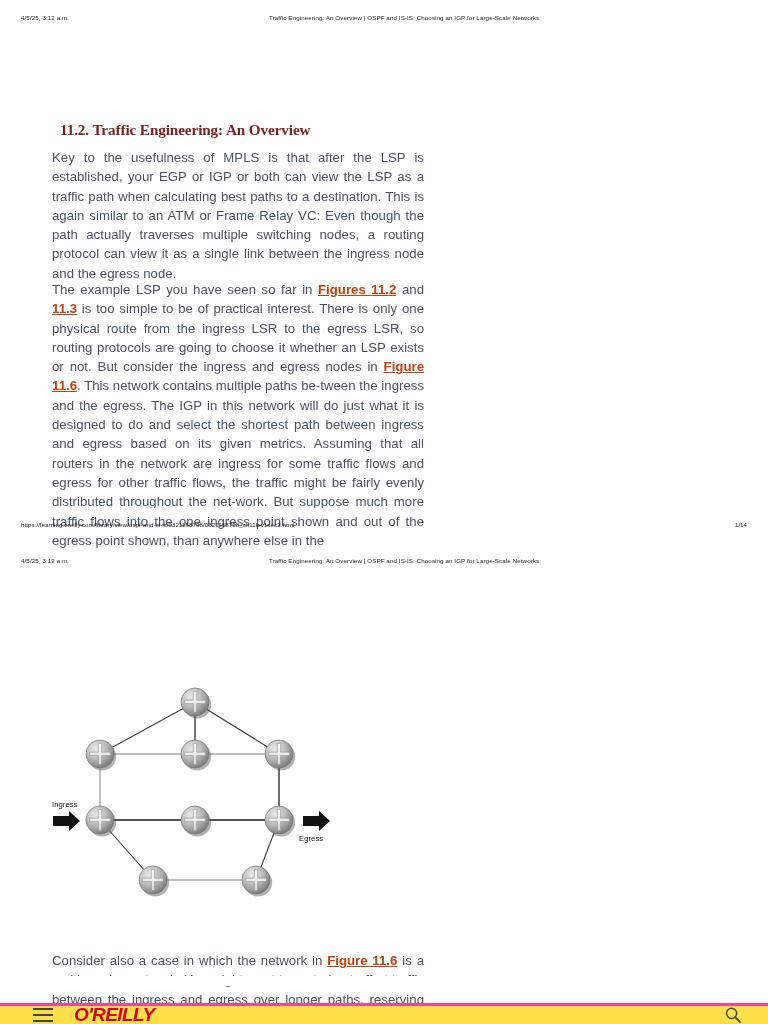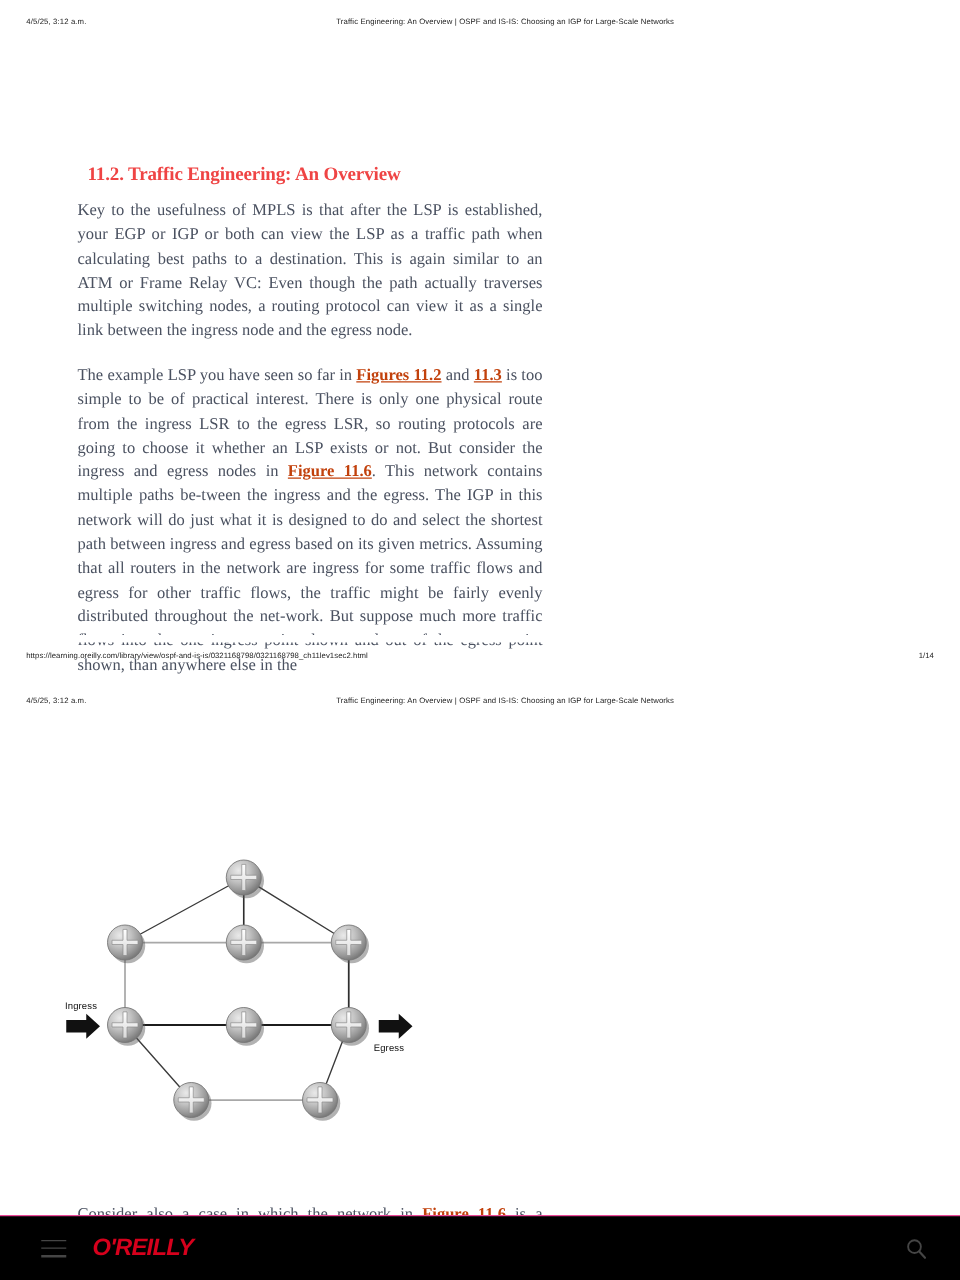--- a/index.html
+++ b/index.html
@@ -49,31 +49,31 @@
     white-space: nowrap;
   }
 
   
   .content {
     position: absolute;
     left: 52px;
     width: 372px;
   }
   h1.sec-title {
-    margin: 18px;
+    margin: 8px;
     font-family: "Liberation Serif", serif;
     font-weight: bold;
     font-size: 15.2px;
     line-height: 20px;
-    color: #ef4444;
+    color: #7f1d1d;
     letter-spacing: -0.1px;
   }
   p.body {
-    margin: 10px;
-    font-family: Liberation Serif, serif;
+    margin: 0;
+    font-family: Liberation Sans, sans-serif;
     font-size: 13.2px;
     line-height: 19.3px;
     color: #4a5160;
     text-align: justify;
     text-justify: inter-word;
     letter-spacing: 0.02px;
   }
   a.xref {
     color: #c2410c;
     font-weight: bold;
@@ -107,23 +107,23 @@
     font-family: "Liberation Sans", sans-serif;
     font-size: 7.6px;
     color: #111;
     letter-spacing: 0.1px;
   }
 
   
   .appbar {
     position: absolute;
     left: 0; bottom: 0;
-    width: 768px; height: 52px;
-    background: #000000;
-    border-top: 1px solid #ec4899;
+    width: 768px; height: 21px;
+    background: #fde047;
+    border-top: 3px solid #ec4899;
     display: flex;
     align-items: center;
   }
   .appbar .hamburger {
     position: absolute; left: 33px; top: 50%;
     transform: translateY(-50%);
     width: 20px; height: 14px;
     display: flex; flex-direction: column; justify-content: space-between;
   }
   .appbar .hamburger i {

